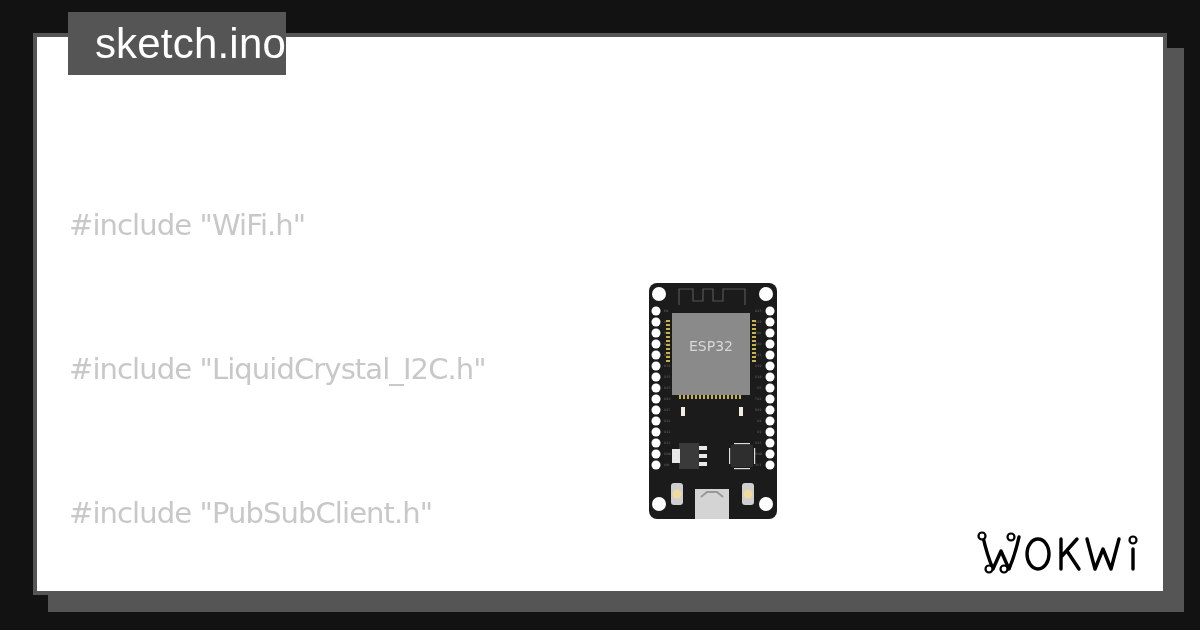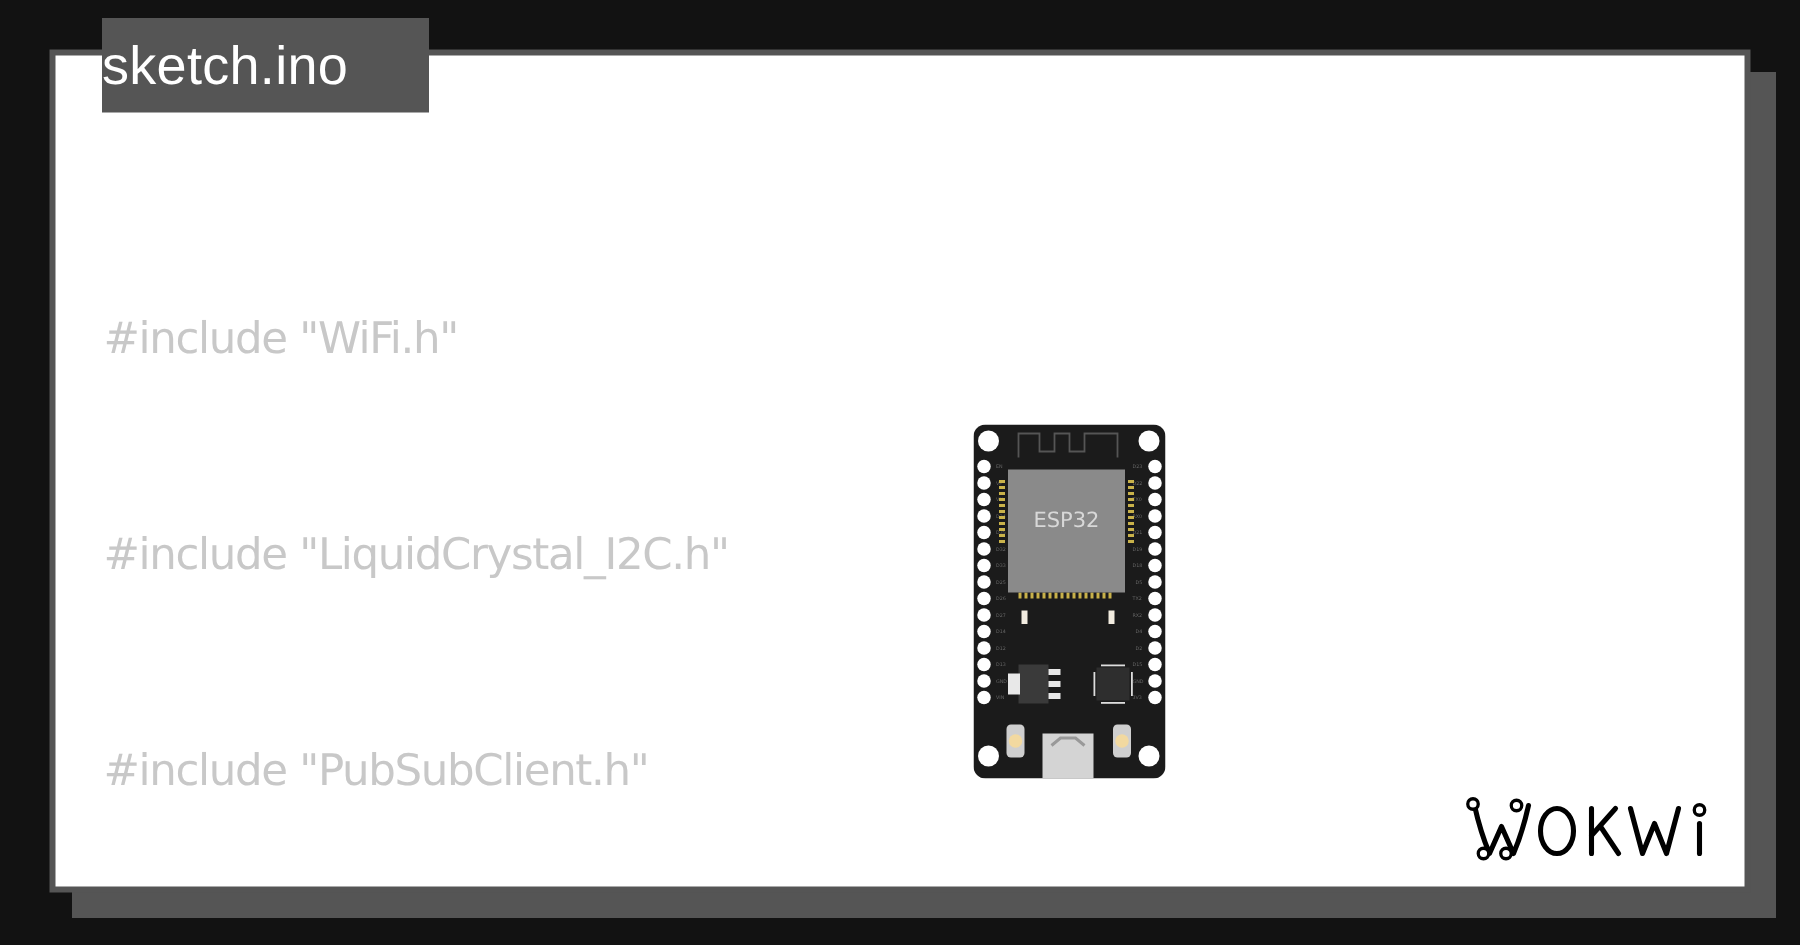--- a/index.html
+++ b/index.html
@@ -16,22 +16,22 @@
       position: absolute; left: 33px; top: 33px; width: 1134px; height: 562px;
       background: #555555;
     }
     .card-inner {
       position: absolute; left: 4px; top: 4px; width: 1126px; height: 554px;
       background: #ffffff; overflow: hidden;
     }
     .file-tab {
       position: absolute; left: 68px; top: 12px; width: 218px; height: 63px;
       background: #555555; color: #ffffff;
-      font-family: "Liberation Sans", sans-serif; font-size: 36px;
-      line-height: 63px; text-align: left; letter-spacing: 0.2px;
+      font-family: "Liberation Sans", sans-serif; font-size: 42px;
+      line-height: 63px; text-align: right; letter-spacing: 0.2px;
       z-index: 3;
     }
     .code {
       position: absolute; left: 32px; top: 68px; margin: 0;
       color: #c8c8c8; font-family: "DejaVu Sans", sans-serif;
       font-size: 29px; line-height: 48px; letter-spacing: -0.9px;
       white-space: pre;
     }
     .code-line { height: 48px; display: block; }
     .board {

